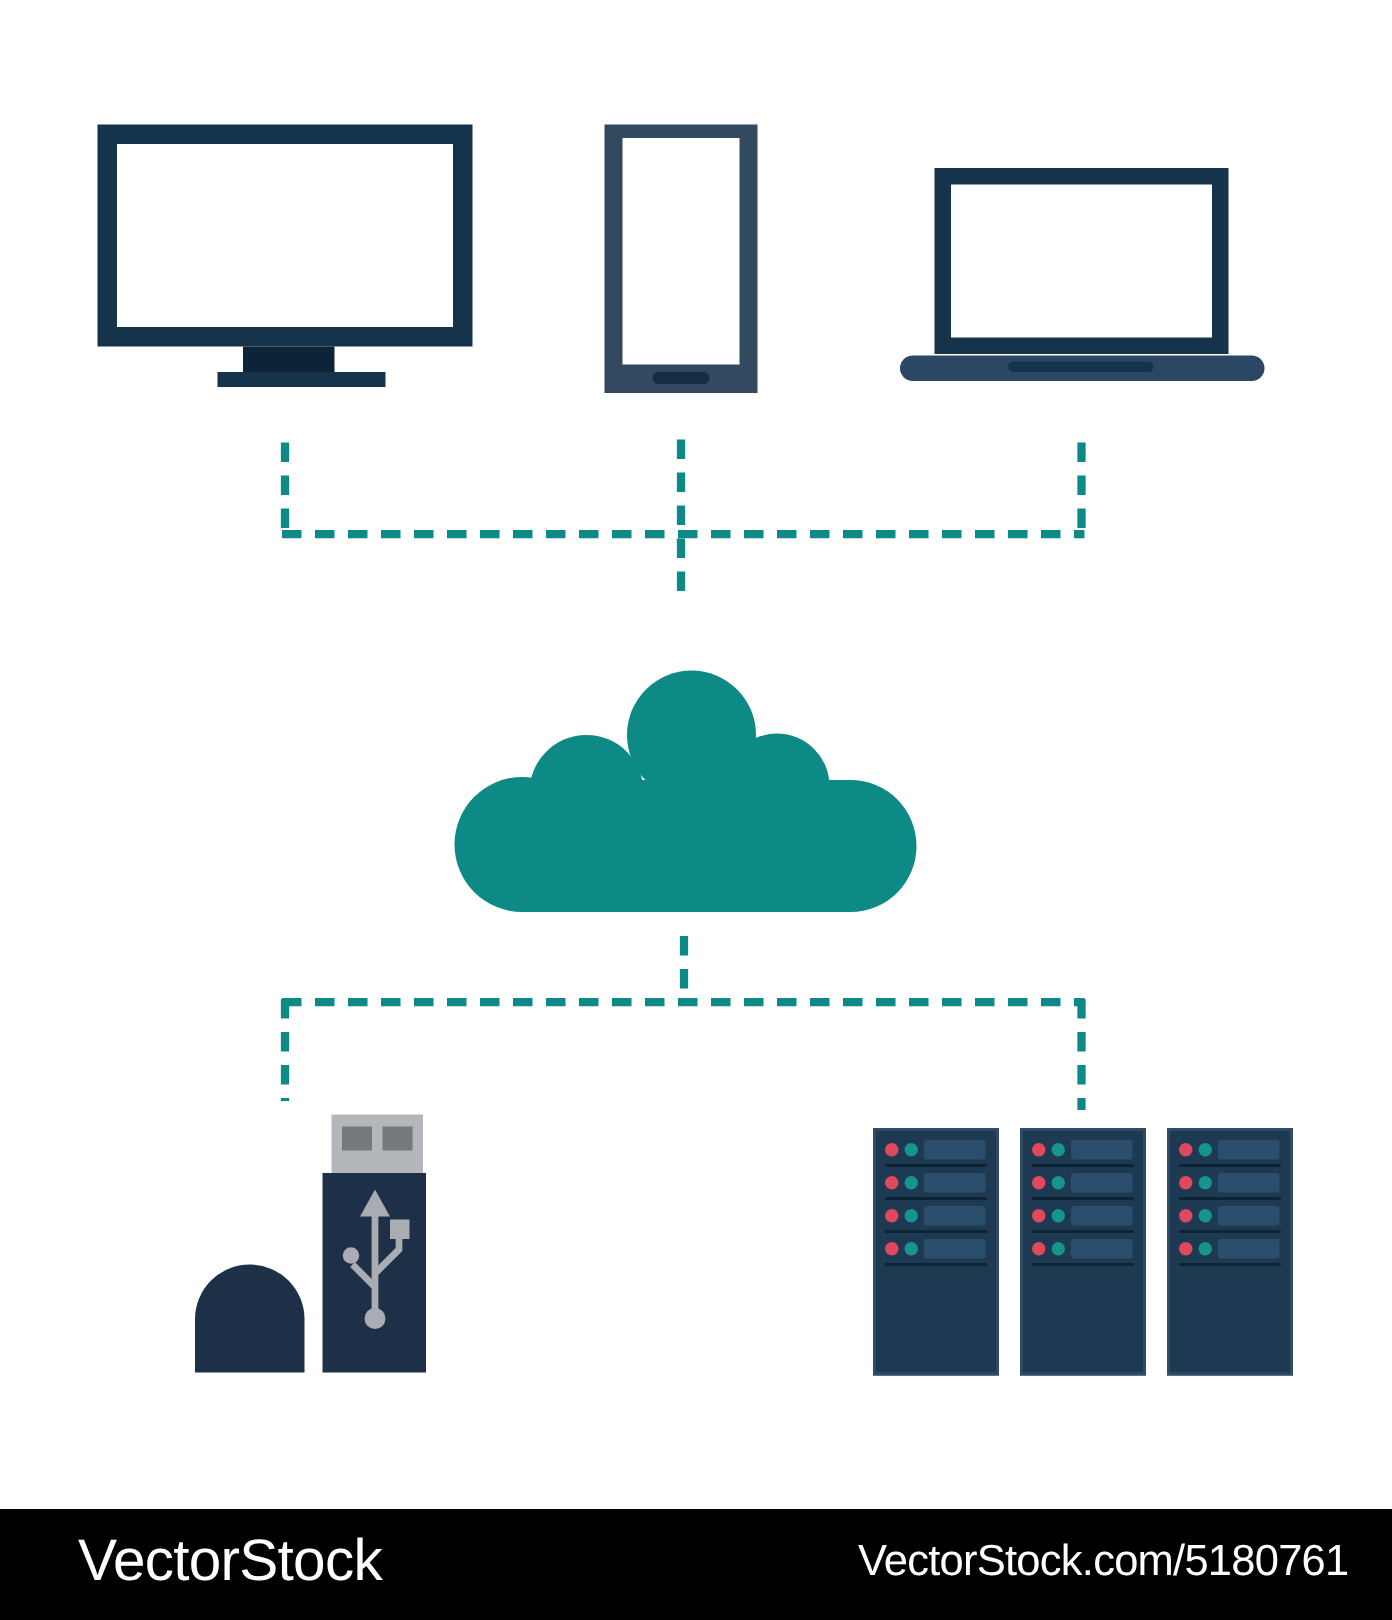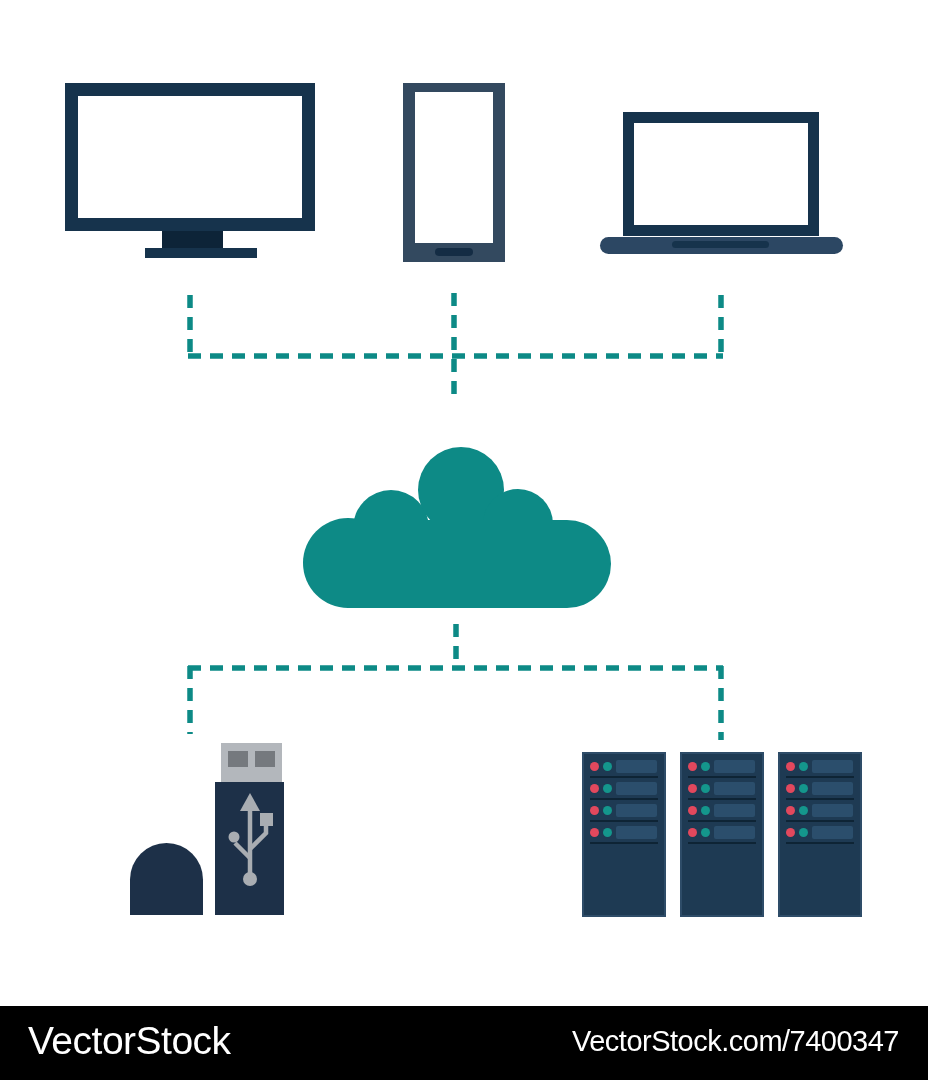--- a/index.html
+++ b/index.html
@@ -55,21 +55,21 @@
   .srow{height:13px;margin-top:4px;display:flex;align-items:center;gap:4px;}
   .led{width:9px;height:9px;border-radius:50%;flex:0 0 auto;}
   .led.red{background:var(--led-red);} .led.grn{background:var(--led-teal);}
   .slot-bar{flex:1;height:13px;background:var(--server-bar);border-radius:2px;margin-right:1px;}
   .sep{height:2px;background:var(--server-sep);margin-top:3px;}
 
   
   .wm-bar{left:0;top:1006px;width:928px;height:74px;background:var(--watermark-bg);
     display:flex;align-items:center;justify-content:space-between;
     padding:0 29px 4px 28px;box-sizing:border-box;color:var(--watermark-text);}
-  .wm-logo{font-size:39px;font-weight:400;letter-spacing:-0.5px;}
+  .wm-logo{font-size:39px;font-weight:400;letter-spacing:-0.5px;margin-left:24px;}
   .wm-url{font-size:29px;font-weight:400;letter-spacing:-0.5px;}
 </style>
 </head>
 <body>
 
 <div class="canvas">
 
   <div class="abs monitor-frame"></div>
   <div class="abs monitor-neck"></div>
   <div class="abs monitor-base"></div>
@@ -196,16 +196,16 @@
     <div class="srow">
         <span class="led red"></span>
         <span class="led grn"></span>
         <span class="slot-bar"></span>
       </div>
     <div class="sep"></div>
   </div>
 
   <div class="abs wm-bar">
     <span class="wm-logo">VectorStock</span>
-    <span class="wm-url">VectorStock.com/7400347</span>
+    <span class="wm-url">VectorStock.com/5180761</span>
   </div>
 
 </div>
 
 </body></html>

